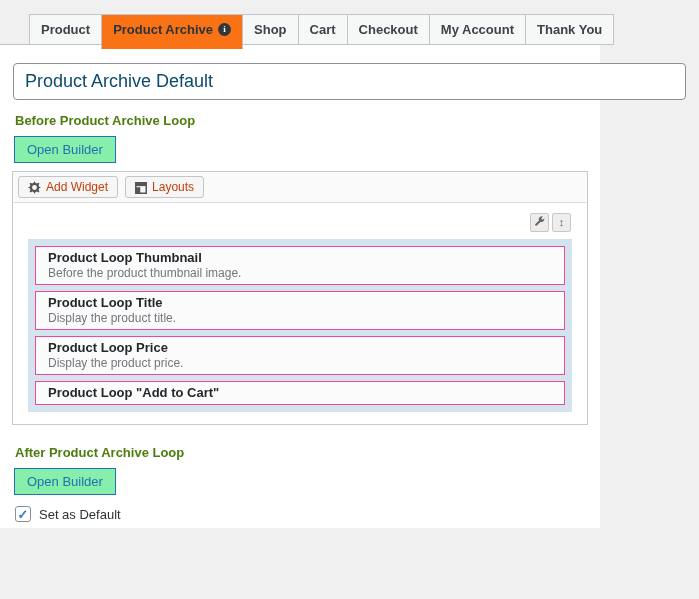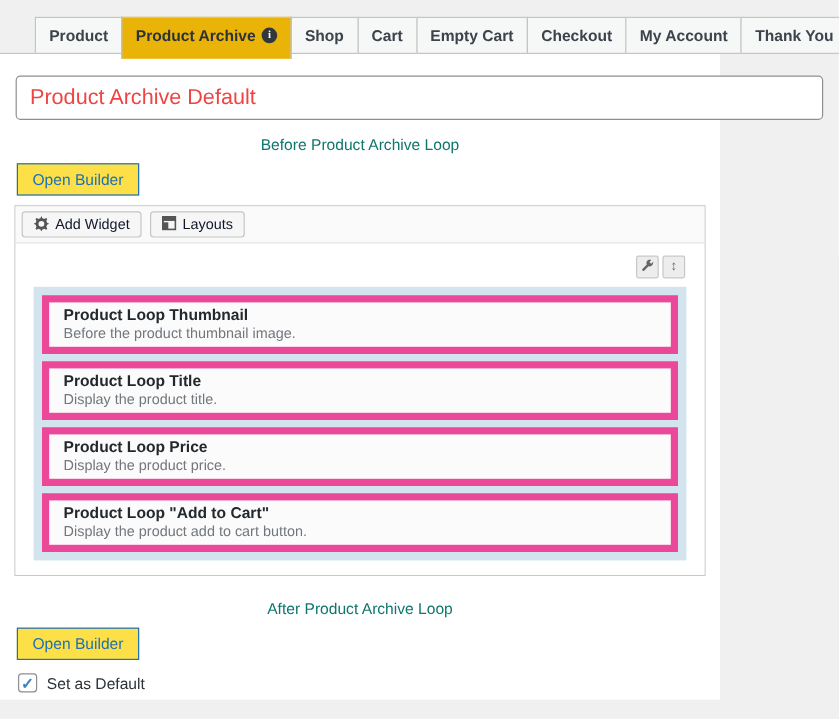--- a/index.html
+++ b/index.html
@@ -29,21 +29,21 @@
     font-weight: bold;
     color: #3c434a;
     white-space: nowrap;
     cursor: pointer;
     margin-bottom: -1px;
     display: flex;
     align-items: center;
     gap: 5px;
   }
   .tab.active {
-    background: #eab308;
+    background: #f97316;
     border-bottom: none;
     padding-bottom: 12px;
     margin-bottom: -5px;
     position: relative;
     z-index: 5;
     color: #2c3338;
   }
   .info-badge {
     display: inline-flex;
     align-items: center;
@@ -66,66 +66,65 @@
     z-index: 1;
     padding-bottom: 6px;
   }
   .title-input {
     display: block;
     width: 673px;
     margin: 18px 13px 0 13px;
     padding: 7px 11px;
     font-family: "Liberation Sans", sans-serif;
     font-size: 18px;
-    color: #ef4444;
+    color: #0c4a6e;
     background: #fff;
     border: 1px solid #8c8f94;
     border-radius: 4px;
     outline: none;
   }
   .section-label {
     margin: 13px 15px 0 15px;
-    font-weight: normal;
-    font-size: 13px;
-    color: #0f766e;
-    text-align: center;
+    font-weight: bold;
+    font-size: 13px;
+    color: #4d7c0f;
   }
   .btn-secondary {
     margin: 8px 0 0 14px;
     padding: 5px 12px;
     font-family: "Liberation Sans", sans-serif;
     font-size: 13px;
     color: #2271b1;
-    background: #fde047;
+    background: #86efac;
     border: 1px solid #2271b1;
     border-radius: 0;
     cursor: pointer;
   }
 
   
   .builder {
     margin: 8px 12px 0 12px;
     border: 1px solid #c9c9c9;
     background: #fff;
   }
   .builder-toolbar {
     display: flex;
     gap: 7px;
     padding: 4px 5px;
     background: #fafafa;
     border-bottom: 1px solid #ddd;
   }
   .tool-btn {
     display: inline-flex;
-    align-items: flex-start;
+    align-items: flex-end;
     gap: 5px;
     padding: 3px 9px;
     font-family: "Liberation Sans", sans-serif;
     font-size: 12px;
-    color: #0f172a;
+    color: #c2410c;
     background: #f6f6f6;
     border: 1px solid #c5c5c5;
     border-radius: 3px;
     cursor: pointer;
   }
   .tool-btn svg { display: block; }
   .builder-content { padding: 7px 15px 12px 15px; background: #fff; }
   .row-actions {
     display: flex;
     justify-content: flex-end;
@@ -148,21 +147,21 @@
   }
   .cell {
     background: #d3e4ee;
     padding: 7px;
     display: flex;
     flex-direction: column;
     gap: 6px;
   }
   .widget {
     background: #fbfbfb;
-    border: 6px solid #ec4899;
+    border: 1px solid #ec4899;
     padding: 3px 12px 4px 12px;
     cursor: pointer;
   }
   .widget-title {
     font-size: 13px;
     font-weight: bold;
     color: #23282d;
     line-height: 15px;
   }
   .widget-desc {
@@ -214,23 +213,20 @@
     </div>
     <div class="tab active">
       <span>Product Archive</span>
       <span class="info-badge">i</span>
     </div>
     <div class="tab">
       <span>Shop</span>
     </div>
     <div class="tab">
       <span>Cart</span>
-    </div>
-    <div class="tab">
-      <span>Empty Cart</span>
     </div>
     <div class="tab">
       <span>Checkout</span>
     </div>
     <div class="tab">
       <span>My Account</span>
     </div>
     <div class="tab">
       <span>Thank You</span>
     </div>
@@ -288,21 +284,20 @@
           <div class="widget">
             <div class="widget-title">Product Loop Title</div>
             <div class="widget-desc">Display the product title.</div>
           </div>
           <div class="widget">
             <div class="widget-title">Product Loop Price</div>
             <div class="widget-desc">Display the product price.</div>
           </div>
           <div class="widget">
             <div class="widget-title">Product Loop "Add to Cart"</div>
-            <div class="widget-desc">Display the product add to cart button.</div>
           </div>
         </div>
       </div>
     </div>
 
     <div class="section-label" style="margin-top:20px;">After Product Archive Loop</div>
     <button class="btn-secondary">Open Builder</button>
 
     <label class="checkbox-row">
       <input type="checkbox" checked="true" style="">

